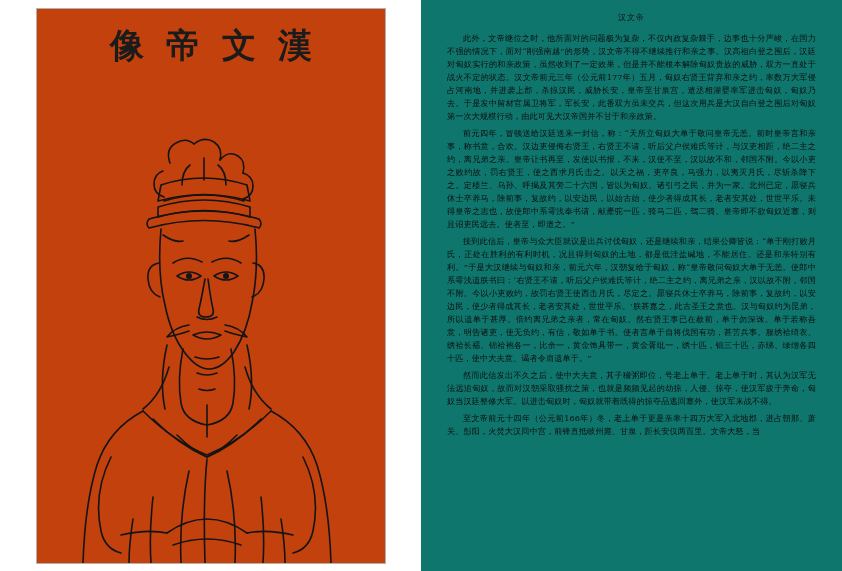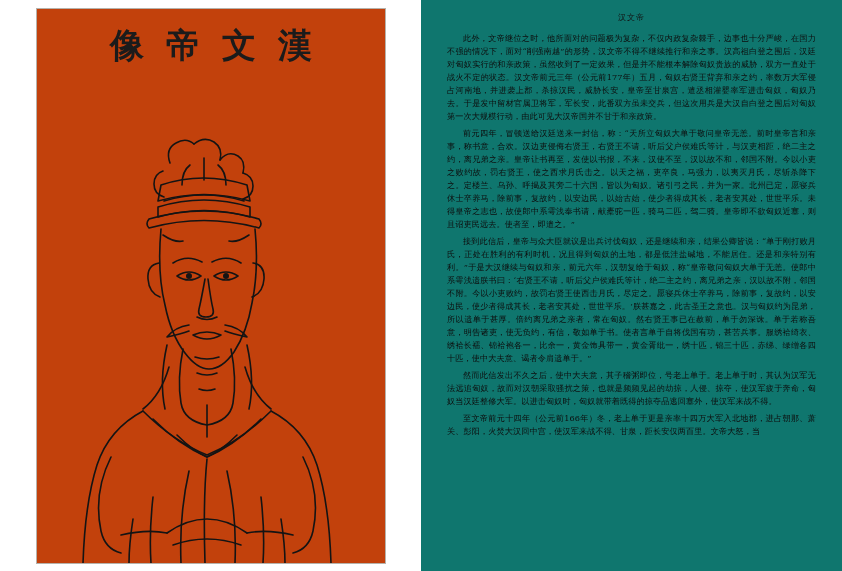--- a/index.html
+++ b/index.html
@@ -189,17 +189,17 @@
 
   <div class="spine"></div>
 
   <div class="right-page">
     <div class="header-title">汉文帝</div>
     <div class="body-text">
       <p>此外，文帝继位之时，他所面对的问题极为复杂，不仅内政复杂棘手，边事也十分严峻，在国力不强的情况下，面对“削强南越”的形势，汉文帝不得不继续推行和亲之事。汉高祖白登之围后，汉廷对匈奴实行的和亲政策，虽然收到了一定效果，但是并不能根本解除匈奴贵族的威胁，双方一直处于战火不定的状态。汉文帝前元三年（公元前177年）五月，匈奴右贤王背弃和亲之约，率数万大军侵占河南地，并进袭上郡，杀掠汉民，威胁长安，皇帝至甘泉宫，遣丞相灌婴率军进击匈奴，匈奴乃去。于是发中留材官属卫将军，军长安，此番双方虽未交兵，但这次用兵是大汉自白登之围后对匈奴第一次大规模行动，由此可见大汉帝国并不甘于和亲政策。</p>
       <p>前元四年，冒顿送给汉廷送来一封信，称：“天所立匈奴大单于敬问皇帝无恙。前时皇帝言和亲事，称书意，合欢。汉边吏侵侮右贤王，右贤王不请，听后父户侯难氏等计，与汉吏相距，绝二主之约，离兄弟之亲。皇帝让书再至，发使以书报，不来，汉使不至，汉以故不和，邻国不附。今以小吏之败约故，罚右贤王，使之西求月氏击之。以天之福，吏卒良，马强力，以夷灭月氏，尽斩杀降下之。定楼兰、乌孙、呼揭及其旁二十六国，皆以为匈奴。诸引弓之民，并为一家。北州已定，愿寝兵休士卒养马，除前事，复故约，以安边民，以始古始，使少者得成其长，老者安其处，世世平乐。未得皇帝之志也，故使郎中系雩浅奉书请，献橐驼一匹，骑马二匹，驾二骑。皇帝即不欲匈奴近塞，则且诏吏民远去。使者至，即遣之。”</p>
       <p>接到此信后，皇帝与众大臣就议是出兵讨伐匈奴，还是继续和亲，结果公卿皆说：“单于刚打败月氏，正处在胜利的有利时机，况且得到匈奴的土地，都是低洼盐碱地，不能居住。还是和亲特别有利。”于是大汉继续与匈奴和亲，前元六年，汉朝复给于匈奴，称“皇帝敬问匈奴大单于无恙。使郎中系雩浅遗朕书曰：‘右贤王不请，听后父户侯难氏等计，绝二主之约，离兄弟之亲，汉以故不附，邻国不附。今以小吏败约，故罚右贤王使西击月氏，尽定之。愿寝兵休士卒养马，除前事，复故约，以安边民，使少者得成其长，老者安其处，世世平乐。’朕甚嘉之，此古圣王之意也。汉与匈奴约为昆弟，所以遗单于甚厚。倍约离兄弟之亲者，常在匈奴。然右贤王事已在赦前，单于勿深诛。单于若称吾意，明告诸吏，使无负约，有信，敬如单于书。使者言单于自将伐国有功，甚苦兵事。服绣袷绮衣、绣袷长襦、锦袷袍各一，比余一，黄金饰具带一，黄金胥纰一，绣十匹，锦三十匹，赤绨、绿缯各四十匹，使中大夫意、谒者令肩遗单于。”</p>
       <p>然而此信发出不久之后，使中大夫意，其子稽粥即位，号老上单于。老上单于时，其认为汉军无法远追匈奴，故而对汉朝采取骚扰之策，也就是频频见起的劫掠，人侵、掠夺，使汉军疲于奔命，匈奴当汉廷整修大军。以进击匈奴时，匈奴就带着既得的掠夺品逃回塞外，使汉军来战不得。</p>
-      <p>至文帝前元十四年（公元前166年）冬，老上单于更是亲率十四万大军入北地郡，进占朝那、萧关、彭阳，火焚大汉回中宫，使汉军来战不得、甘泉，距长安仅两百里。文帝大怒，当</p>
+      <p>至文帝前元十四年（公元前166年）冬，老上单于更是亲率十四万大军入北地郡，进占朝那、萧关、彭阳，火焚大汉回中宫，前锋直抵岐州雍、甘泉，距长安仅两百里。文帝大怒，当</p>
     </div>
   </div>
 
 </div>
 
 </body></html>

